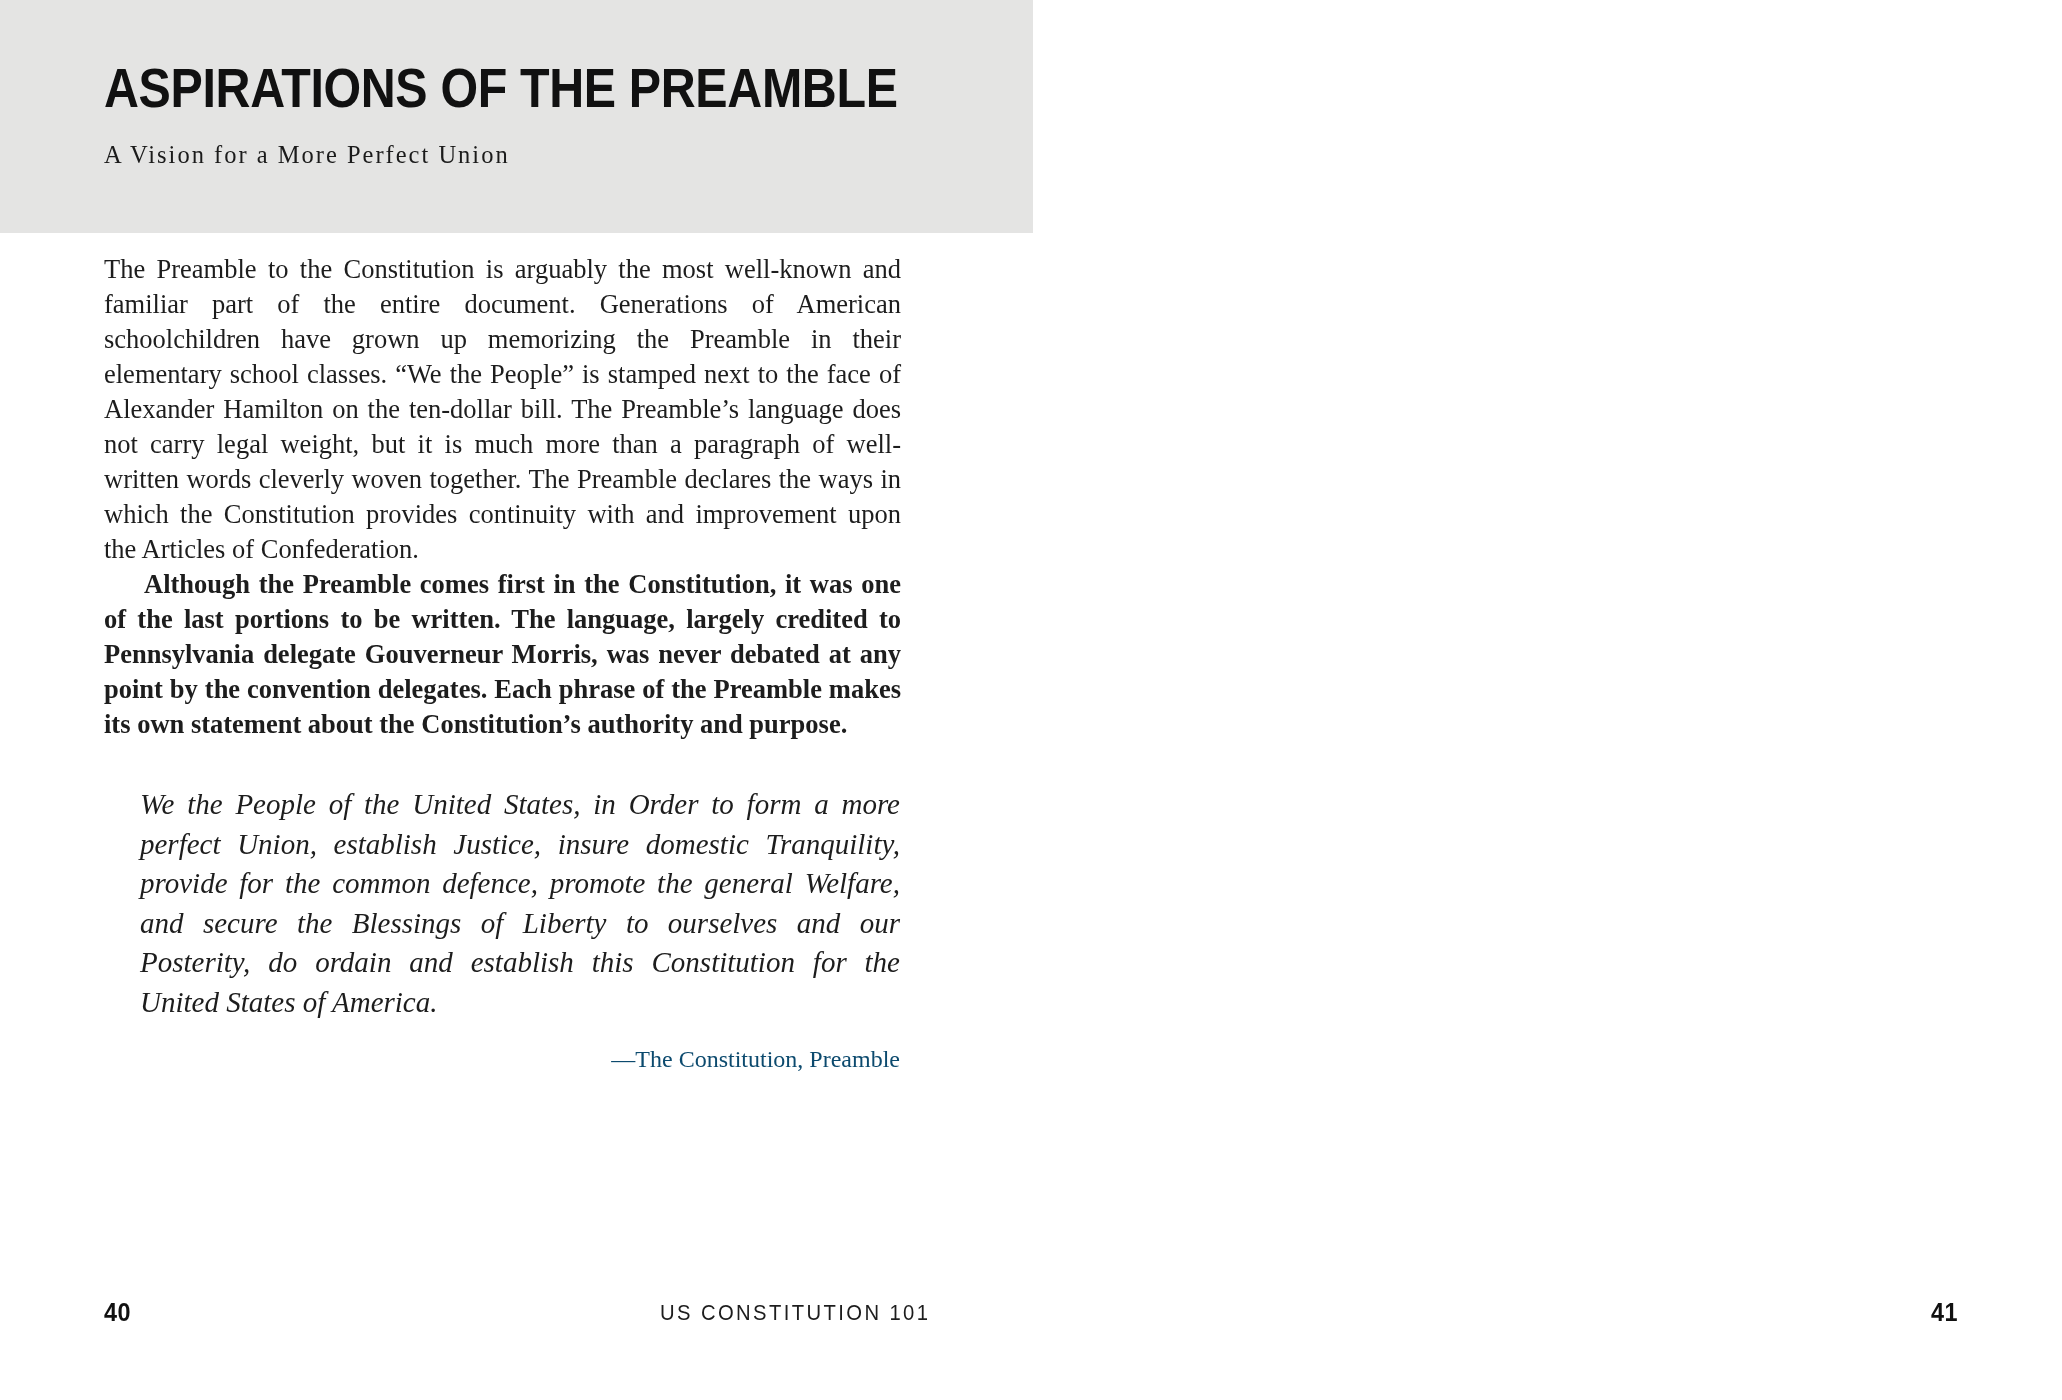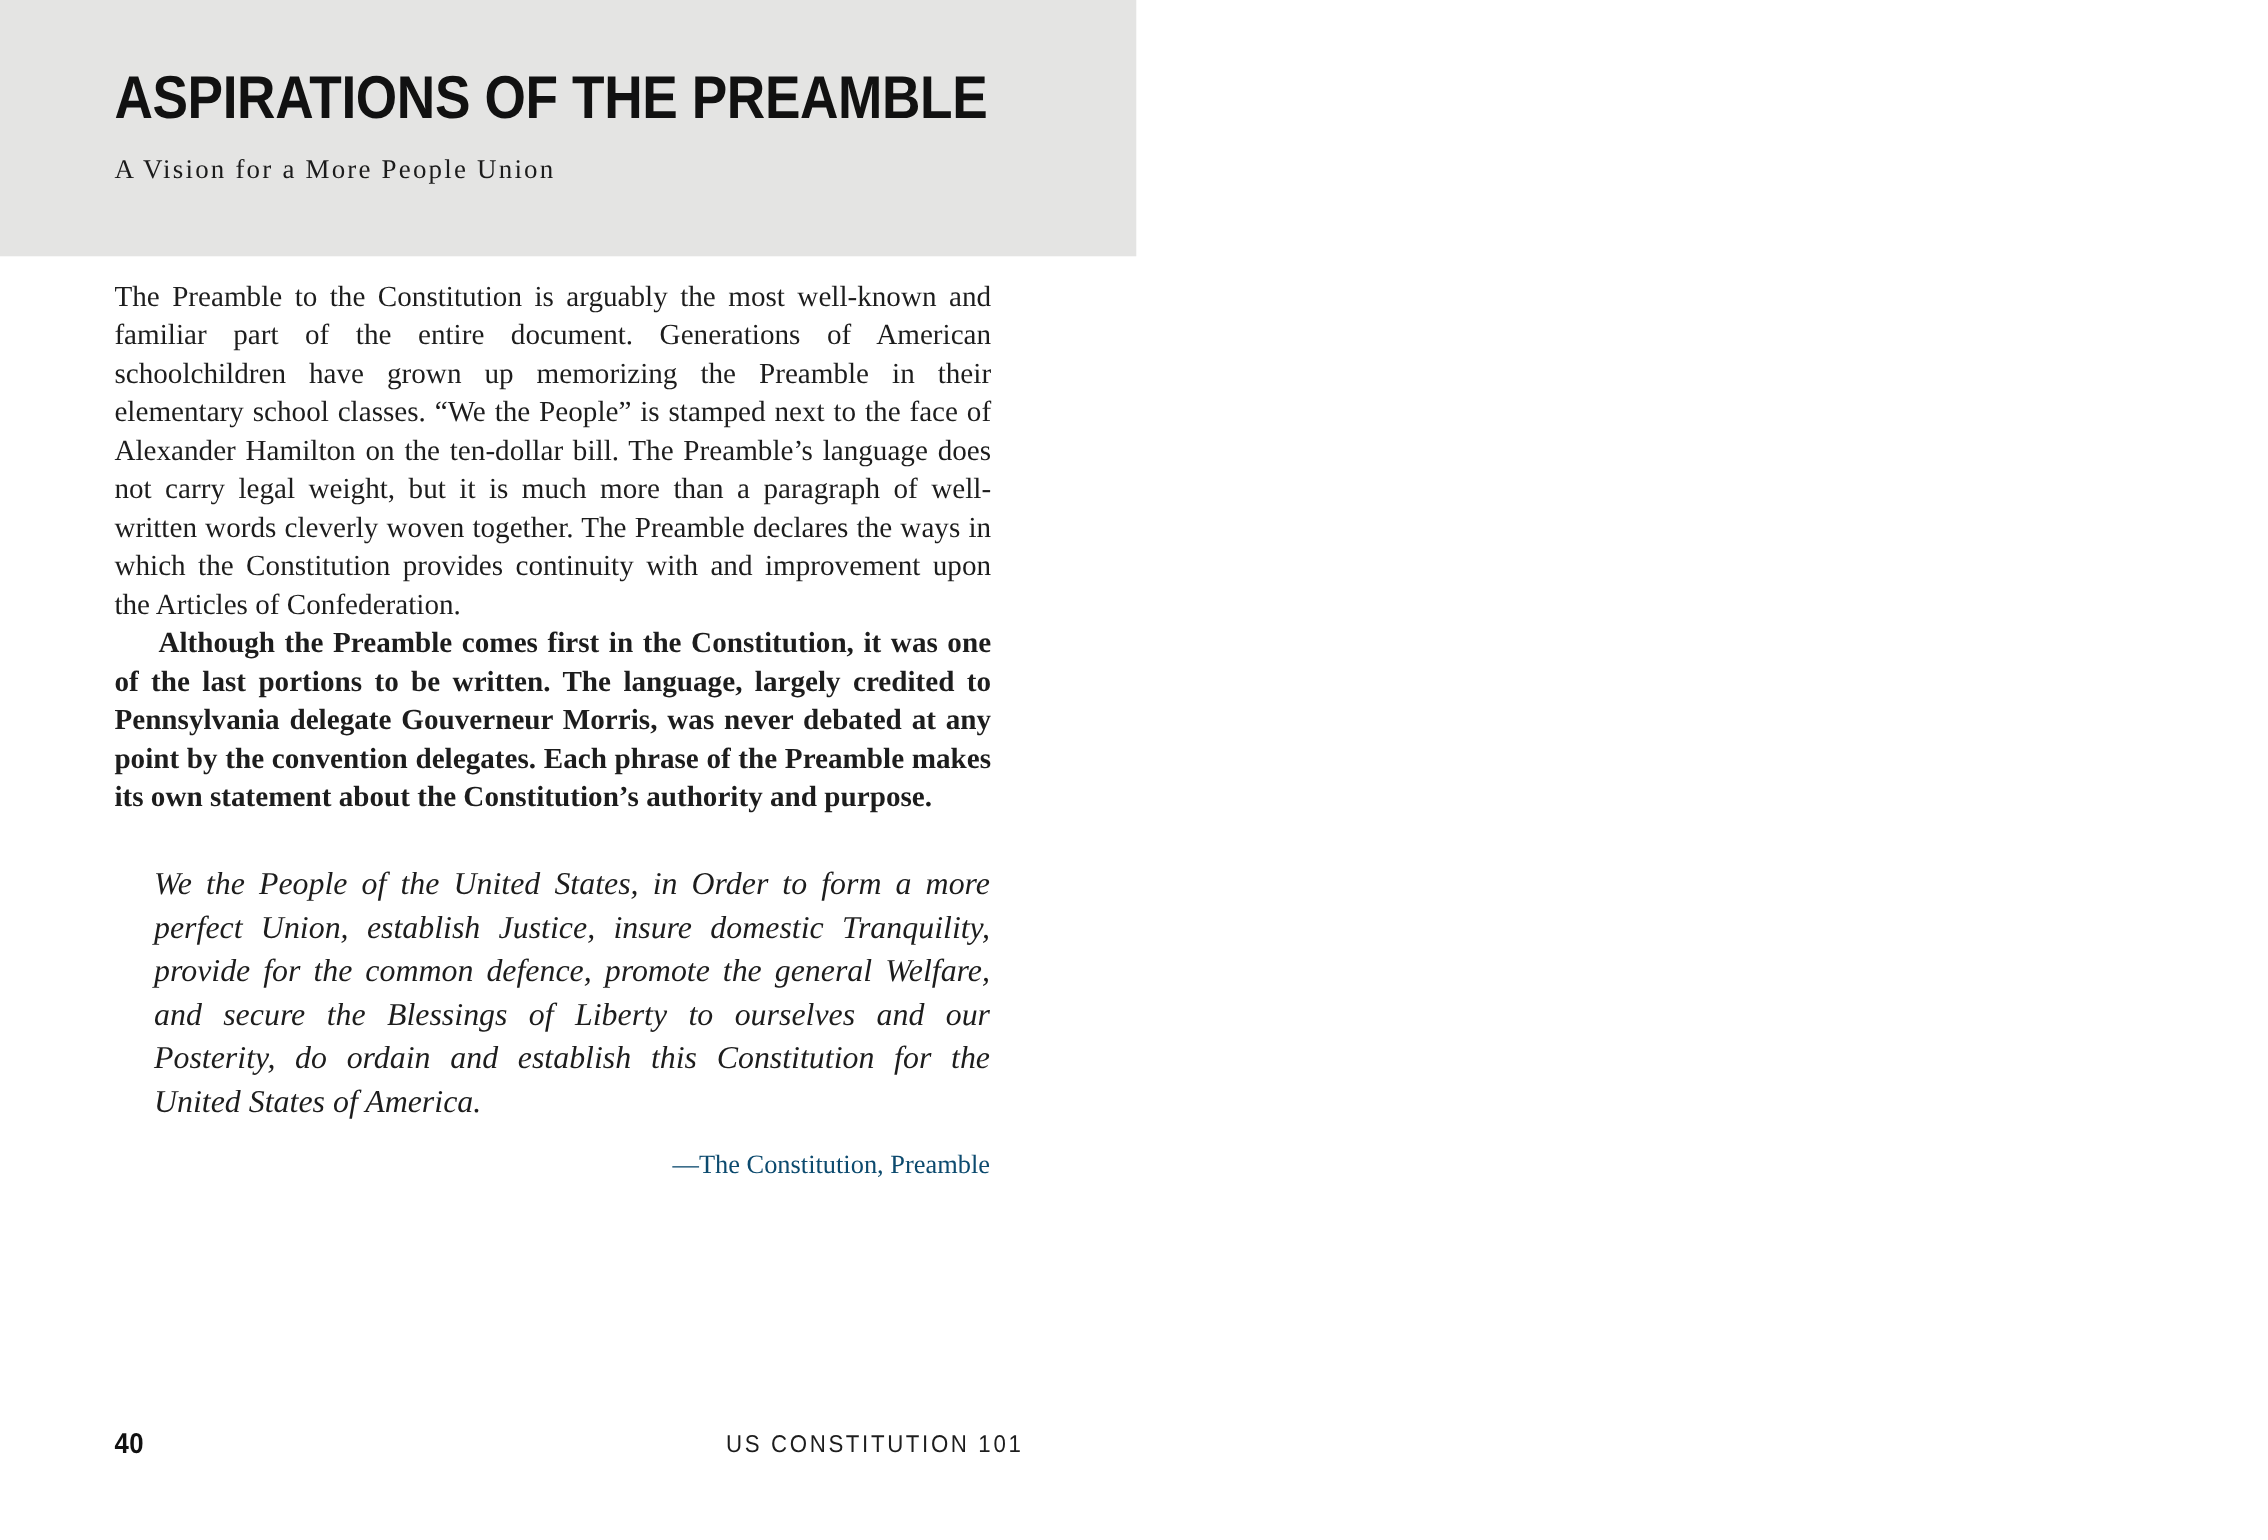--- a/index.html
+++ b/index.html
@@ -25,21 +25,20 @@
     width: 1033px;
     height: 233px;
     background: #e4e4e3;
   }
 
   
   .spread {
     position: absolute;
     inset: 0;
     display: flex;
-    flex-direction: column;
   }
   .page {
     position: relative;
     height: 1400px;
     box-sizing: border-box;
   }
   .page-left  { width: 1033px; }
   .page-right { width: 1029px; }
 
   
@@ -140,21 +139,21 @@
 <body>
 
 <div class="chapter-band"></div>
 
 <div class="spread">
 
   <div class="page page-left">
 
     <div class="chapter-head">
       <h1 class="chapter-title">ASPIRATIONS OF THE PREAMBLE</h1>
-      <div class="chapter-subtitle">A Vision for a More People Union</div>
+      <div class="chapter-subtitle">A Vision for a More Perfect Union</div>
     </div>
 
     <div class="col-left">
       <p class="body">The Preamble to the Constitution is arguably the most well-known and familiar part of the entire document. Generations of American schoolchildren have grown up memorizing the Preamble in their elementary school classes. “We the People” is stamped next to the face of Alexander Hamilton on the ten-dollar bill. The Preamble’s language does not carry legal weight, but it is much more than a paragraph of well-written words cleverly woven together. The Preamble declares the ways in which the Constitution provides continuity with and improvement upon the Articles of Confederation.</p>
       <p class="body indent">Although the Preamble comes first in the Constitution, it was one of the last portions to be written. The language, largely credited to Pennsylvania delegate Gouverneur Morris, was never debated at any point by the convention delegates. Each phrase of the Preamble makes its own statement about the Constitution’s authority and purpose.</p>
 
       <div class="extract">
         <p>We the People of the United States, in Order to form a more perfect Union, establish Justice, insure domestic Tranquility, provide for the common defence, promote the general Welfare, and secure the Blessings of Liberty to ourselves and our Posterity, do ordain and establish this Constitution for the United States of America.</p>
         <div class="attribution">—The Constitution, Preamble</div>
       </div>

